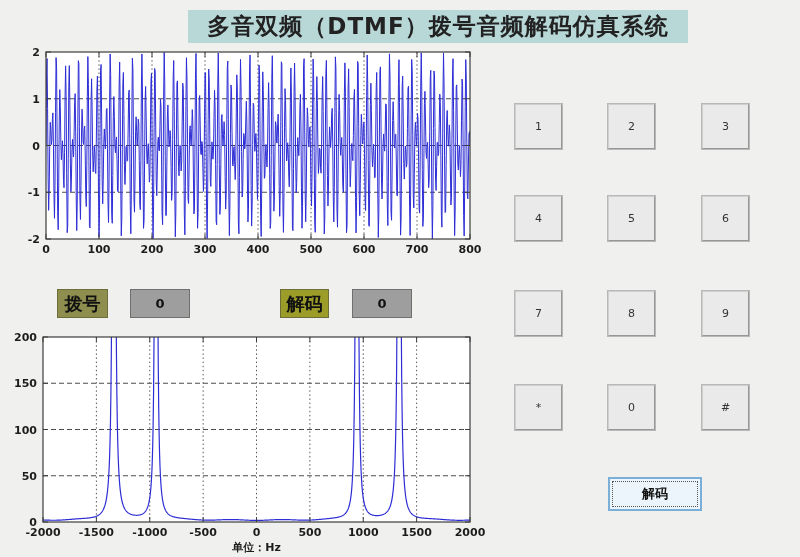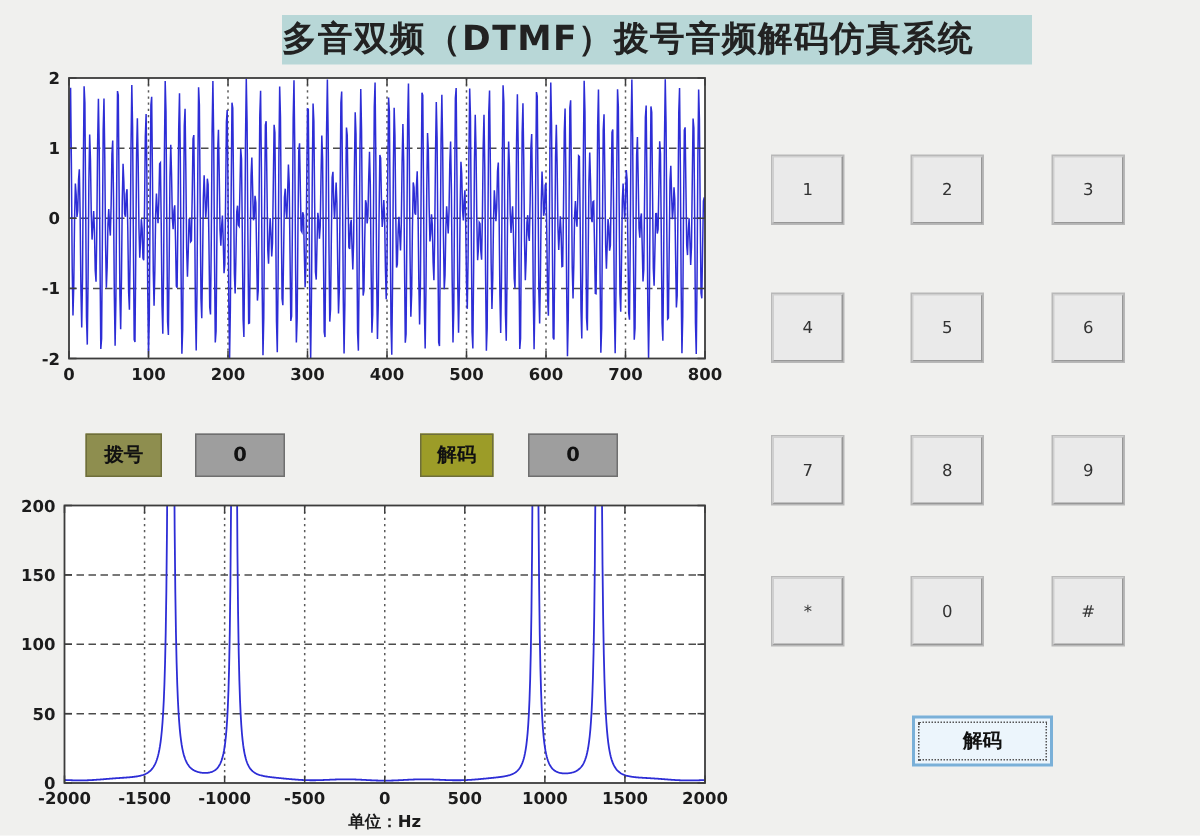--- a/index.html
+++ b/index.html
@@ -3,29 +3,29 @@
 <meta charset="utf-8">
 <style>
   html,body{margin:0;padding:0;}
   #app{
     position:relative; width:800px; height:557px; overflow:hidden;
     background:#f0f0ee;
     font-family:"DejaVu Sans","Liberation Sans",sans-serif;
   }
   .title{
     position:absolute; left:188px; top:10px; width:500px; height:33px;
-    line-height:33px; 
+    line-height:33px; text-align:center;
     font-size:23px; font-weight:bold; color:#222; letter-spacing:1px;
   }
   svg.plot{ position:absolute; }
   #wave-svg{ left:0; top:45px; }
   #spec-svg{ left:0; top:325px; }
   .olabel{
     position:absolute; height:27px; line-height:27px; text-align:center;
-    font-size:13px; font-weight:bold; color:#111;
+    font-size:18px; font-weight:bold; color:#111;
     border:1px solid #6e6e3a;
   }
   #dial-label{ left:57px; top:289px; width:49px; }
   #decode-label{ left:280px; top:289px; width:47px; }
   .vbox{
     position:absolute; height:27px; line-height:27px; text-align:center;
     font-size:13px; font-weight:bold; color:#111;
     border:1px solid #6f6f6f;
   }
   #dial-value{ left:130px; top:289px; width:58px; }

